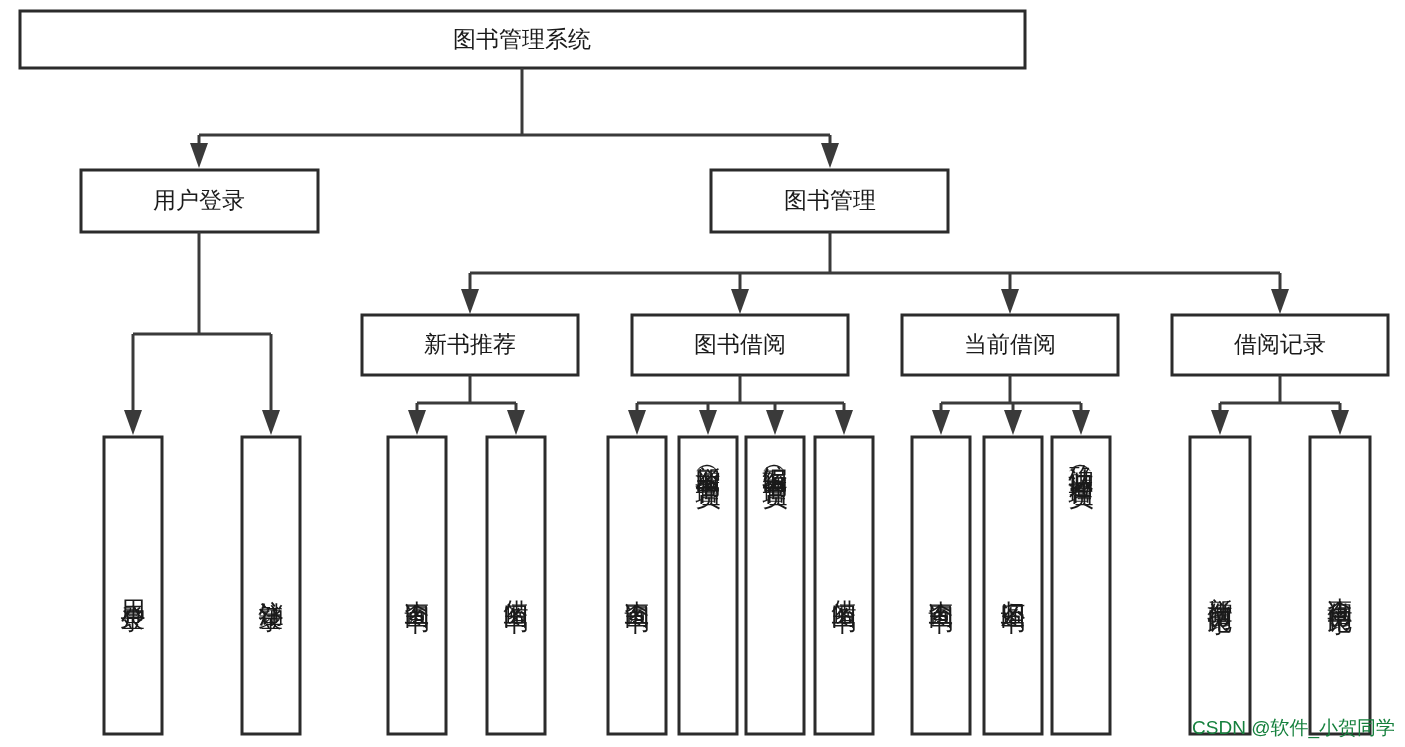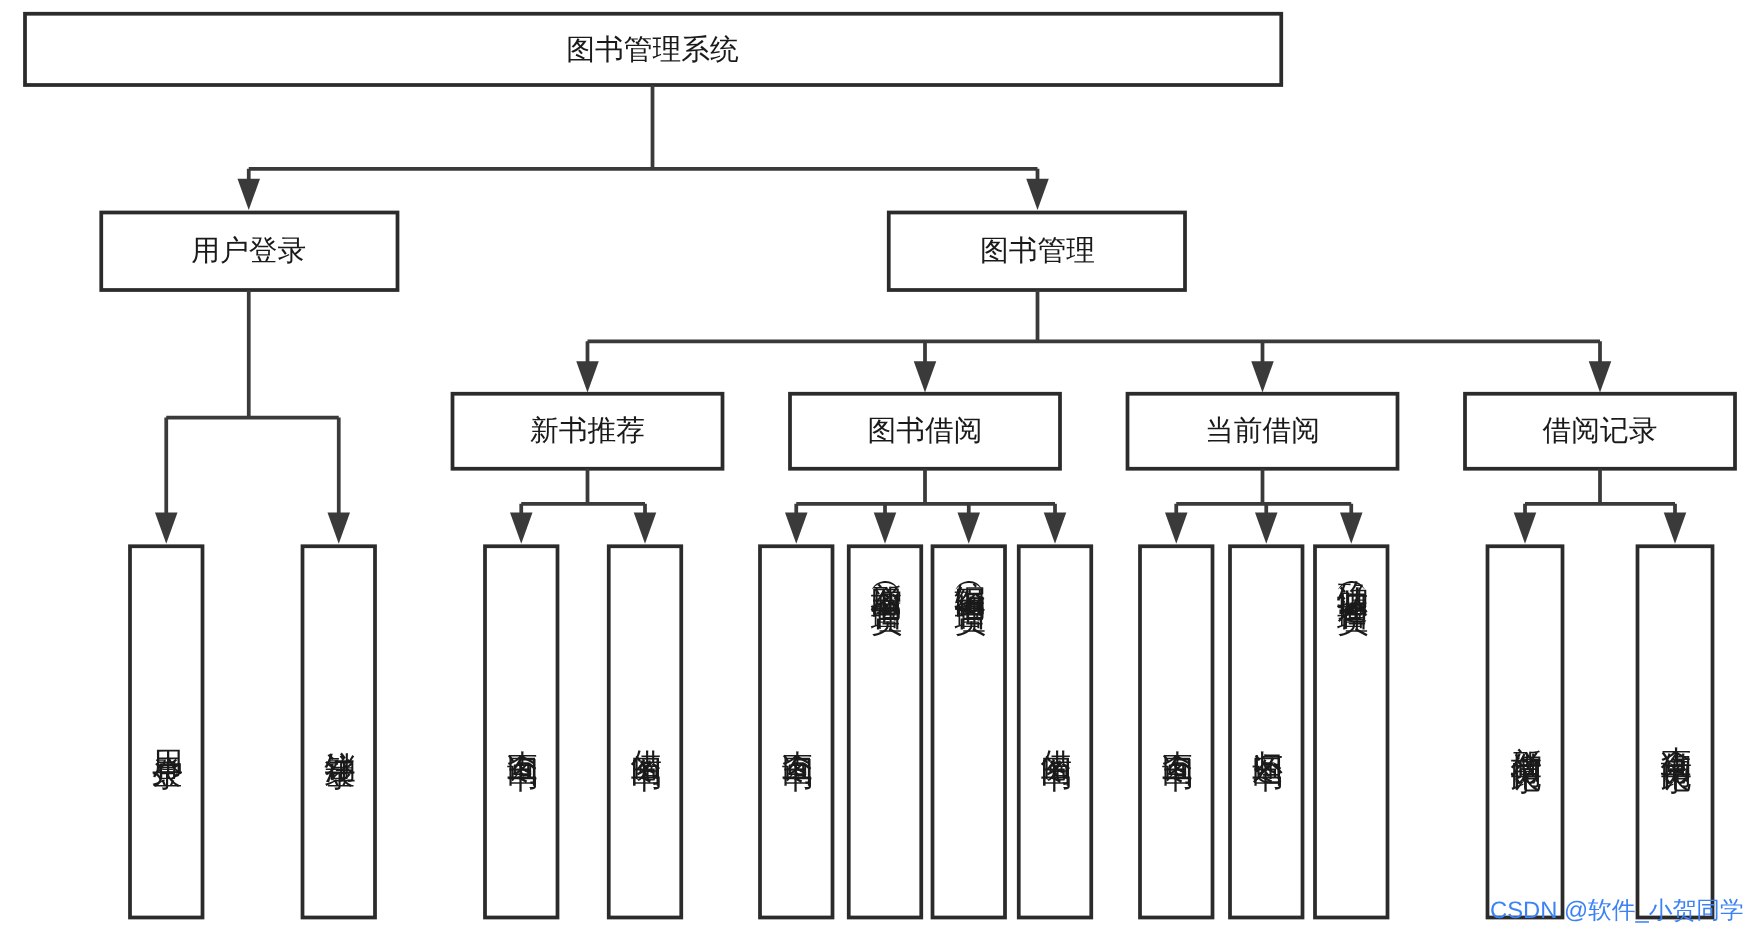--- a/index.html
+++ b/index.html
@@ -70,21 +70,21 @@
     color: #1a1a1a;
     letter-spacing: 3px;
     white-space: nowrap;
   }
   .watermark {
     position: absolute;
     right: 10px;
     bottom: 6px;
     font-family: "Liberation Sans", "DejaVu Sans", sans-serif;
     font-size: 19px;
-    color: #3b82f6;
+    color: #15803d;
     white-space: nowrap;
   }
 </style>
 </head>
 <body>
 
 <div id="diagram-root">
 
   <svg class="flow" viewBox="0 0 1405 747">
 

